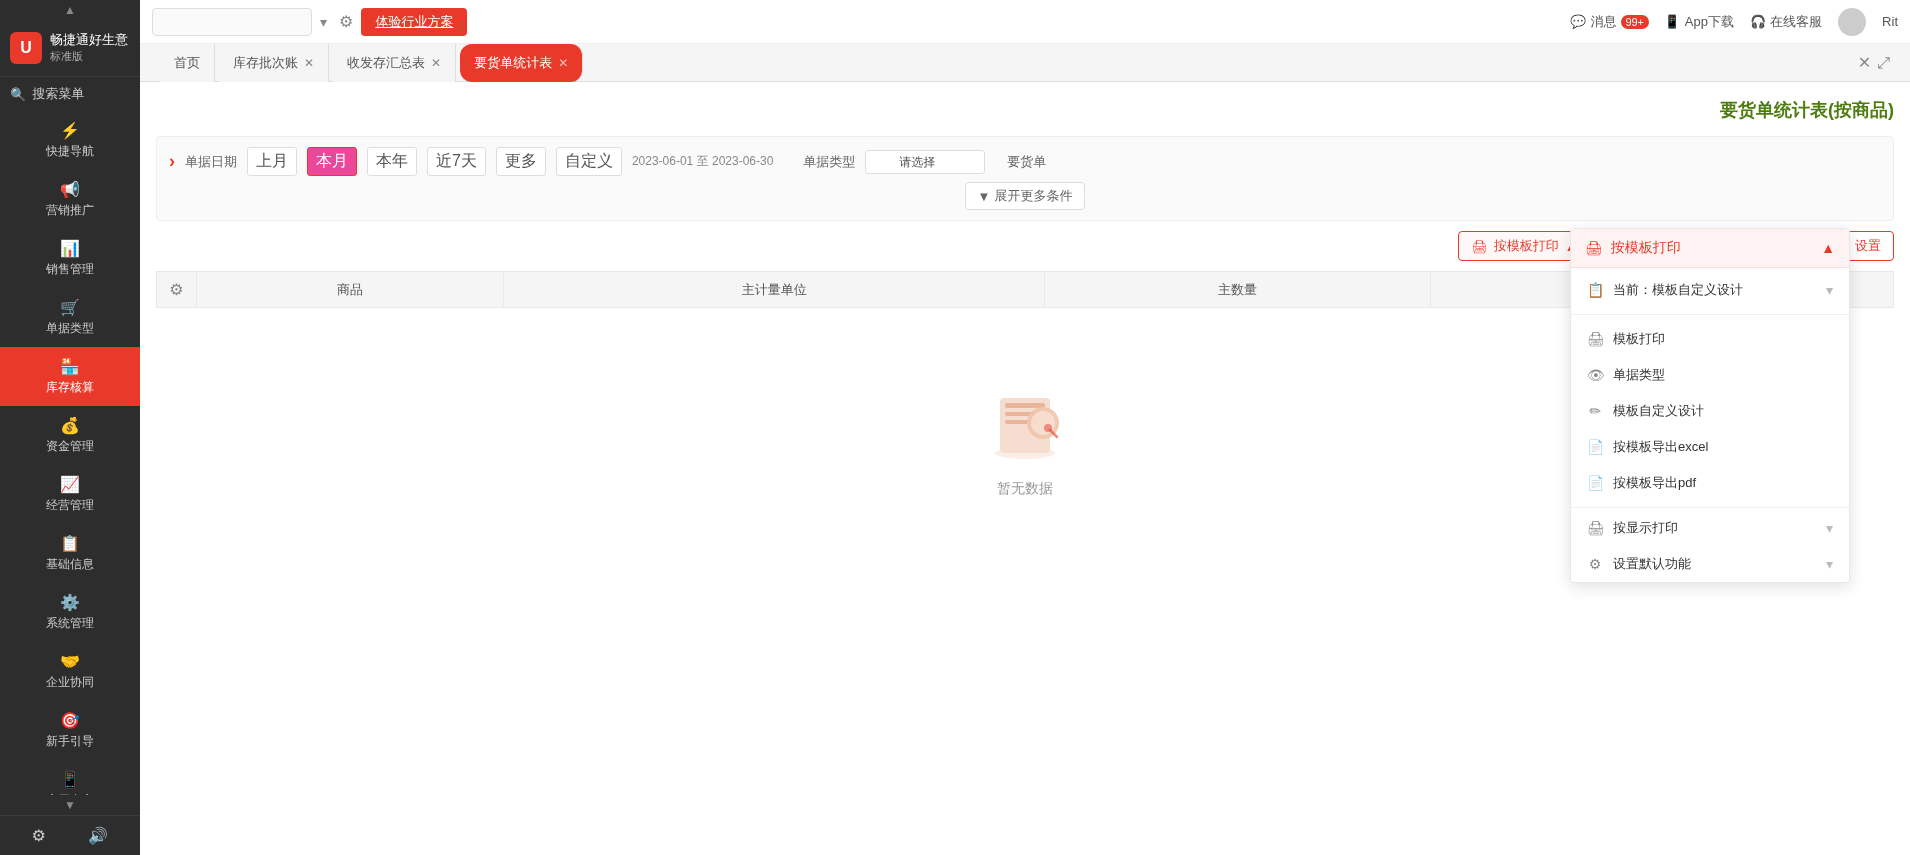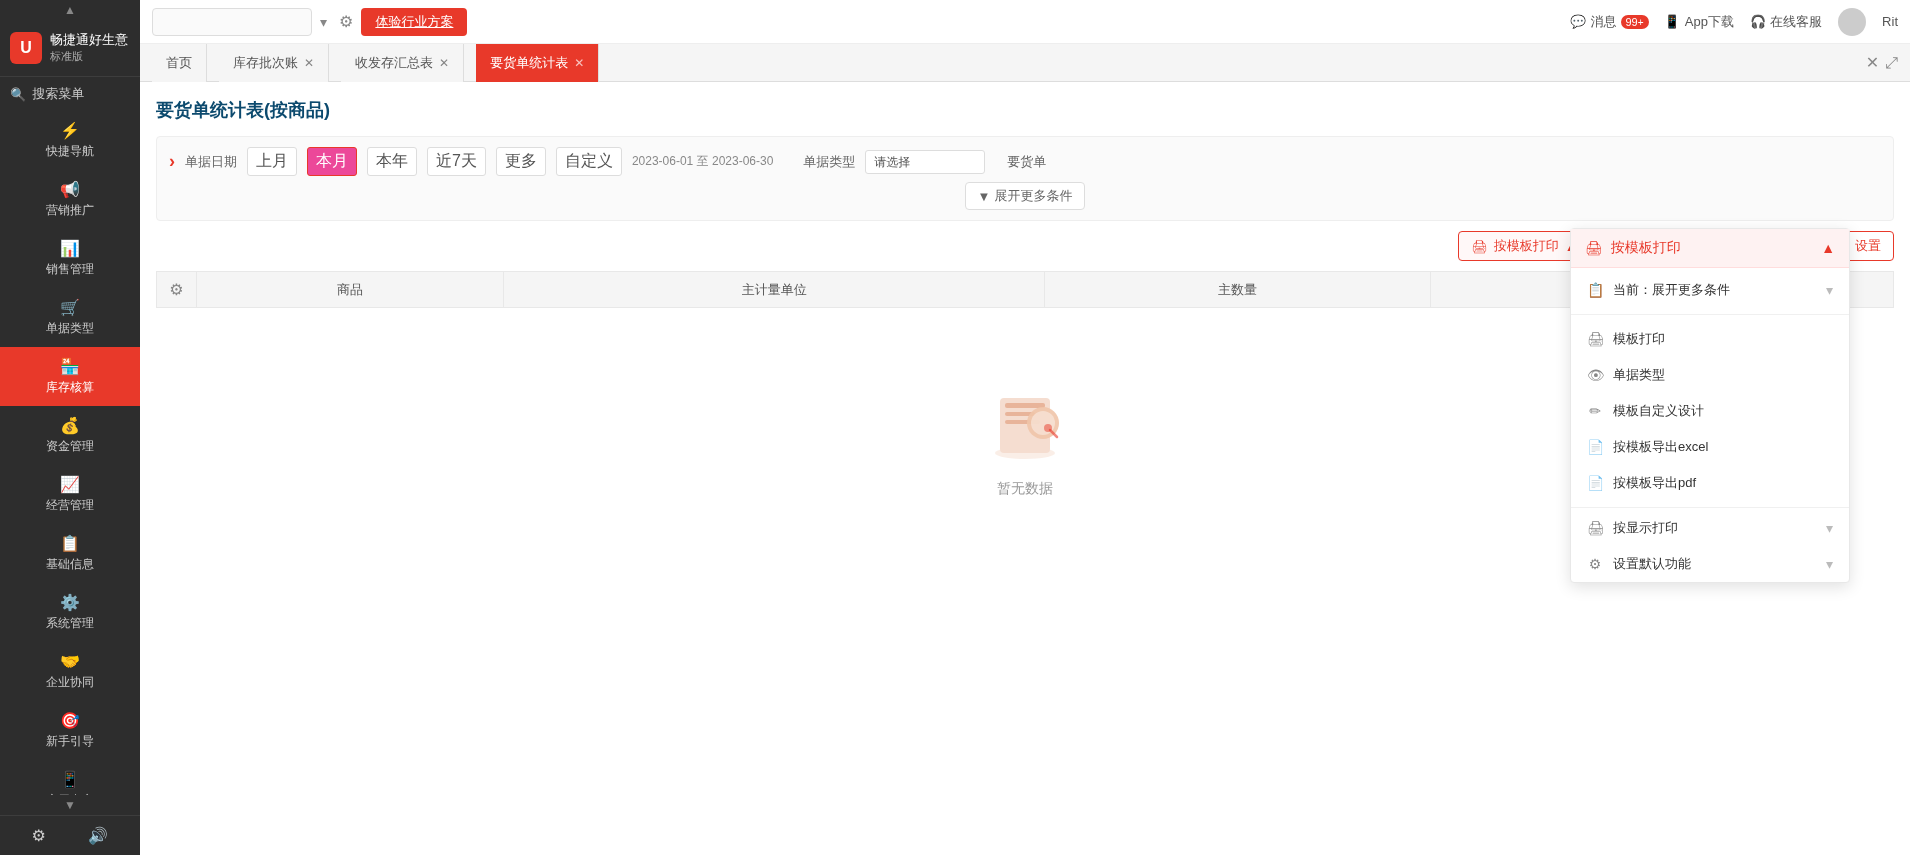--- a/index.html
+++ b/index.html
@@ -157,41 +157,42 @@
       border-radius: 50%;
     }
     .user-name { color: #555; font-size: 13px; }
 
     
     .tabs {
       display: flex;
       align-items: center;
       background: #f5f5f5;
       border-bottom: 1px solid #ddd;
-      padding: 0 12px;
+      padding: 0 20px;
       height: 38px;
       flex-shrink: 0;
-      gap: 12px;
+      gap: 4px;
     }
     .tab {
       display: flex;
       align-items: center;
       padding: 0 14px;
       height: 38px;
       font-size: 13px;
       cursor: pointer;
       color: #555;
       border-right: 1px solid #ddd;
       white-space: nowrap;
       gap: 6px;
       background: #f5f5f5;
     }
     .tab.active {
       background: #e8392a;
       color: #fff;
+      border-radius: 12px;
     }
     .tab .close-icon { font-size: 12px; opacity: 0.7; }
     .tab.active .close-icon { color: #fff; }
     .tabs-actions {
       margin-left: auto;
       display: flex;
       align-items: center;
       gap: 6px;
     }
     .tabs-action-icon { font-size: 16px; color: #888; cursor: pointer; }
@@ -200,22 +201,23 @@
     .page-content {
       flex: 1;
       background: #fff;
       overflow-y: auto;
       padding: 16px;
       position: relative;
     }
     .page-title {
       font-size: 18px;
       font-weight: bold;
-      color: #0c4a6e;
+      color: #4d7c0f;
       margin-bottom: 14px;
+      text-align: right;
     }
 
     
     .filter-bar {
       background: #fafafa;
       border: 1px solid #eee;
       border-radius: 4px;
       padding: 10px 12px;
       margin-bottom: 10px;
     }
@@ -260,20 +262,21 @@
     .filter-select {
       border: 1px solid #ddd;
       border-radius: 3px;
       padding: 4px 24px 4px 8px;
       font-size: 12px;
       color: #555;
       background: #fff;
       appearance: none;
       cursor: pointer;
       min-width: 120px;
+      text-align: center;
     }
 
     
     .toolbar-row {
       display: flex;
       align-items: center;
       margin-bottom: 10px;
       gap: 8px;
     }
     .toolbar-right {
@@ -617,21 +620,21 @@
       <div class="dropdown-header">
         <div class="dropdown-header-left">
           <span>🖨</span>
           <span>按模板打印</span>
         </div>
         <span class="dropdown-header-arrow">▲</span>
       </div>
       <div class="dropdown-section">
         <div class="dropdown-item">
           <span class="dropdown-item-icon">📋</span>
-          <span class="dropdown-item-text">当前：展开更多条件</span>
+          <span class="dropdown-item-text">当前：模板自定义设计</span>
           <span class="dropdown-item-arrow">▾</span>
         </div>
       </div>
       <div class="dropdown-divider"></div>
       <div class="dropdown-section">
         <div class="dropdown-item">
           <span class="dropdown-item-icon">🖨</span>
           <span class="dropdown-item-text">模板打印</span>
         </div>
         <div class="dropdown-item">

